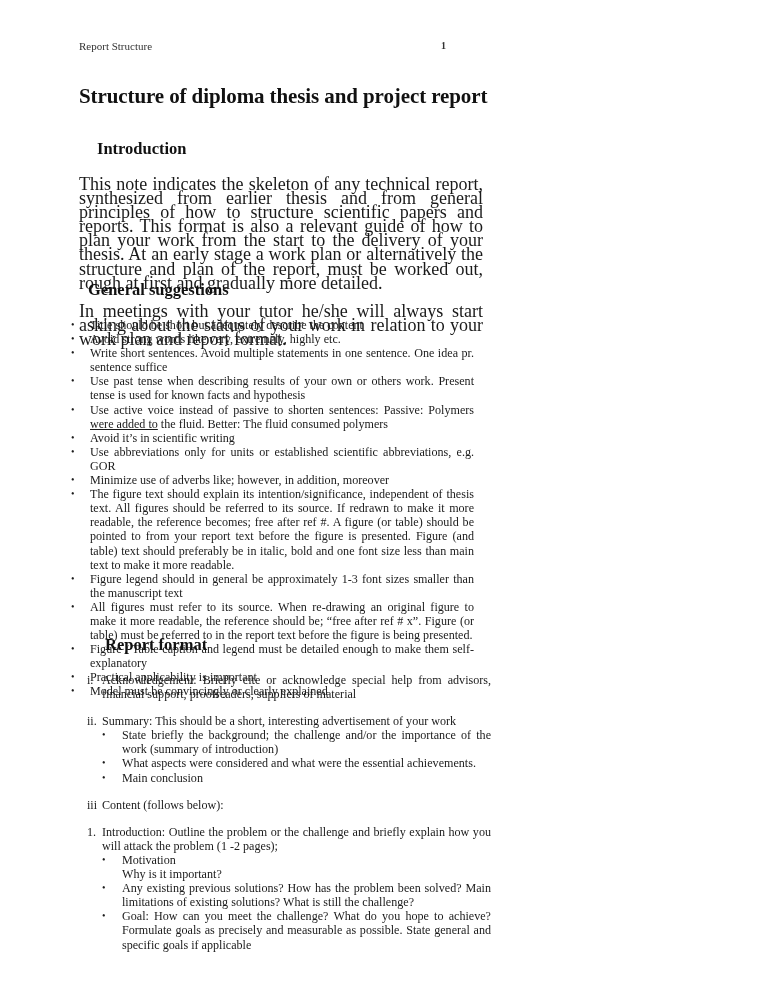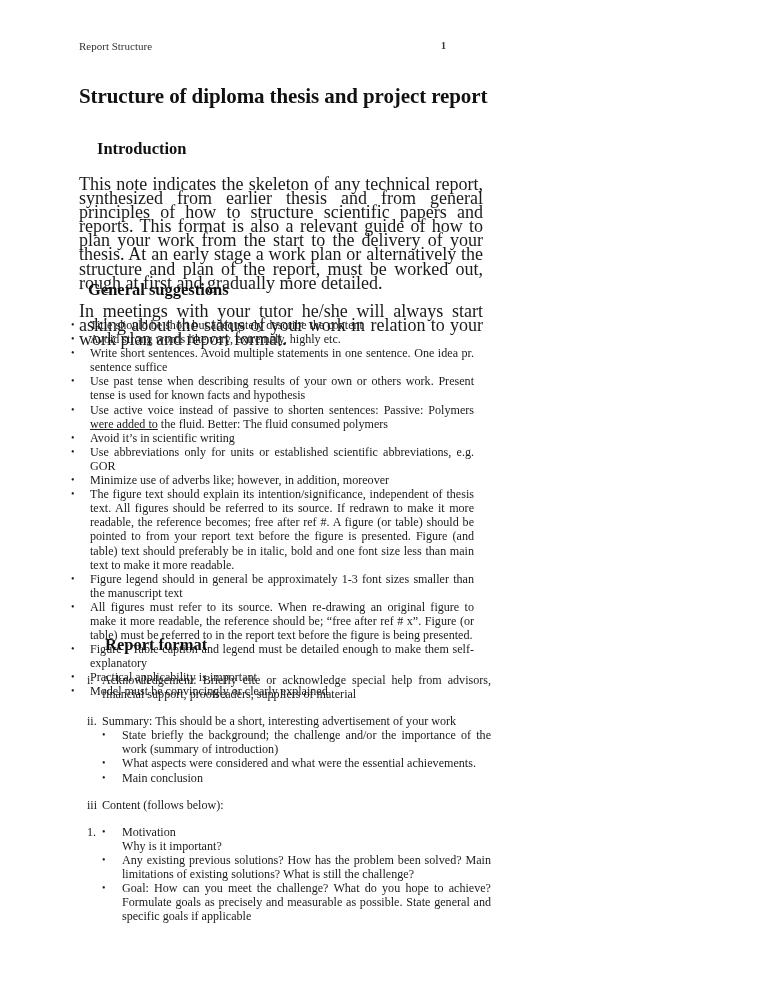--- a/index.html
+++ b/index.html
@@ -93,20 +93,21 @@
         </ul>
       </li>
       <li class="gap" style="padding:0;height:13px;"></li>
       <li>
         <span class="mk">iii</span>
         <span>Content (follows below):</span>
       </li>
       <li class="gap" style="padding:0;height:13px;"></li>
       <li>
         <span class="mk">1.</span>
+        <span>Introduction: Outline the problem or the challenge and briefly explain how you will attack the problem (1 -2 pages);</span>
         <ul class="sub">
           <li style="white-space:pre-line;"><span class="dot">•</span><span>Motivation
 Why is it important?</span></li>
           <li><span class="dot">•</span><span>Any existing previous solutions? How has the problem been solved? Main limitations of existing solutions? What is still the challenge?</span></li>
           <li><span class="dot">•</span><span>Goal: How can you meet the challenge? What do you hope to achieve? Formulate goals as precisely and measurable as possible. State general and specific goals if applicable</span></li>
         </ul>
       </li>
     </ol>
   </section>
 

